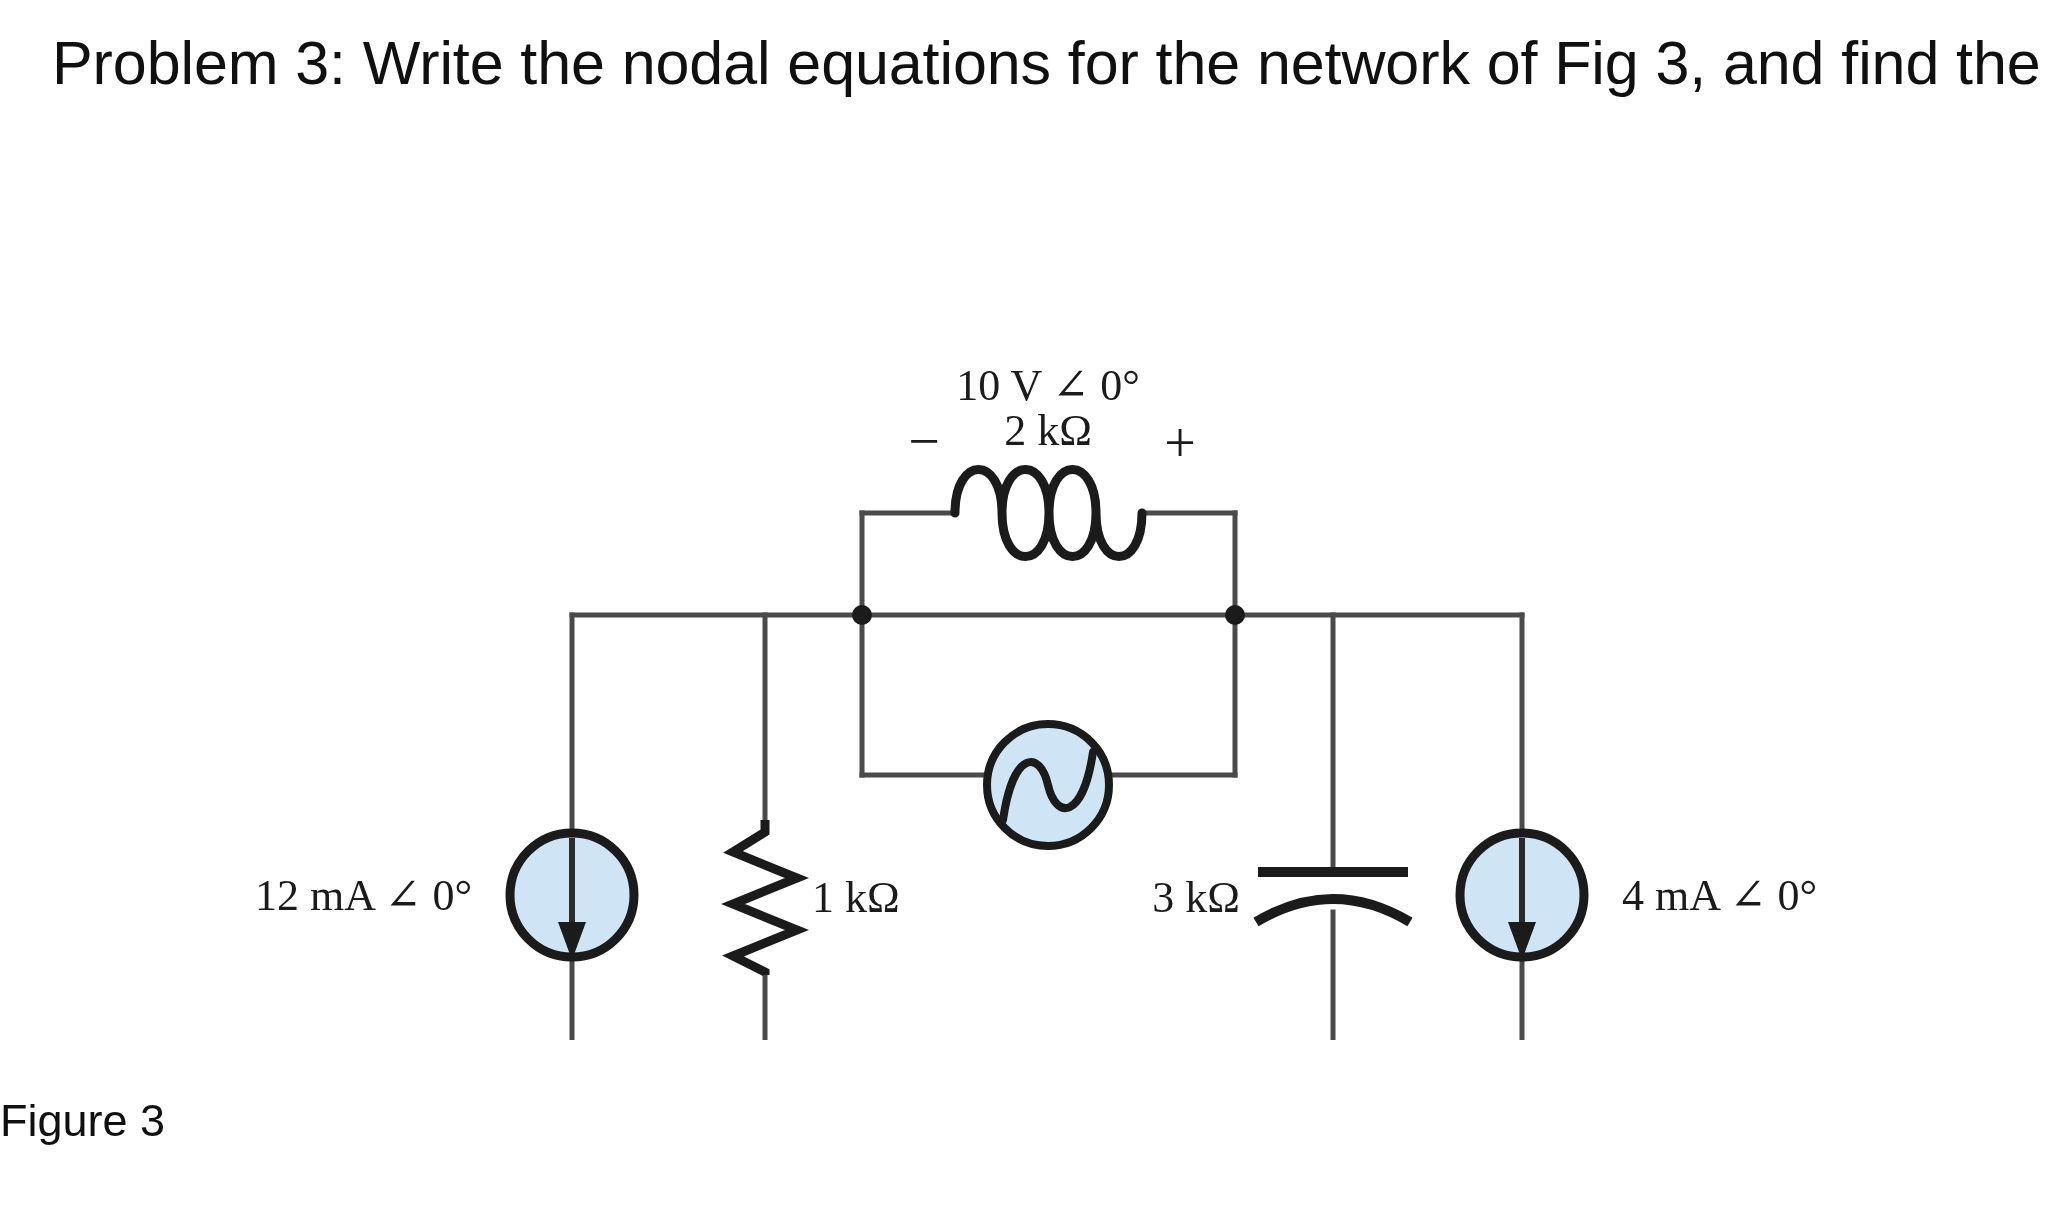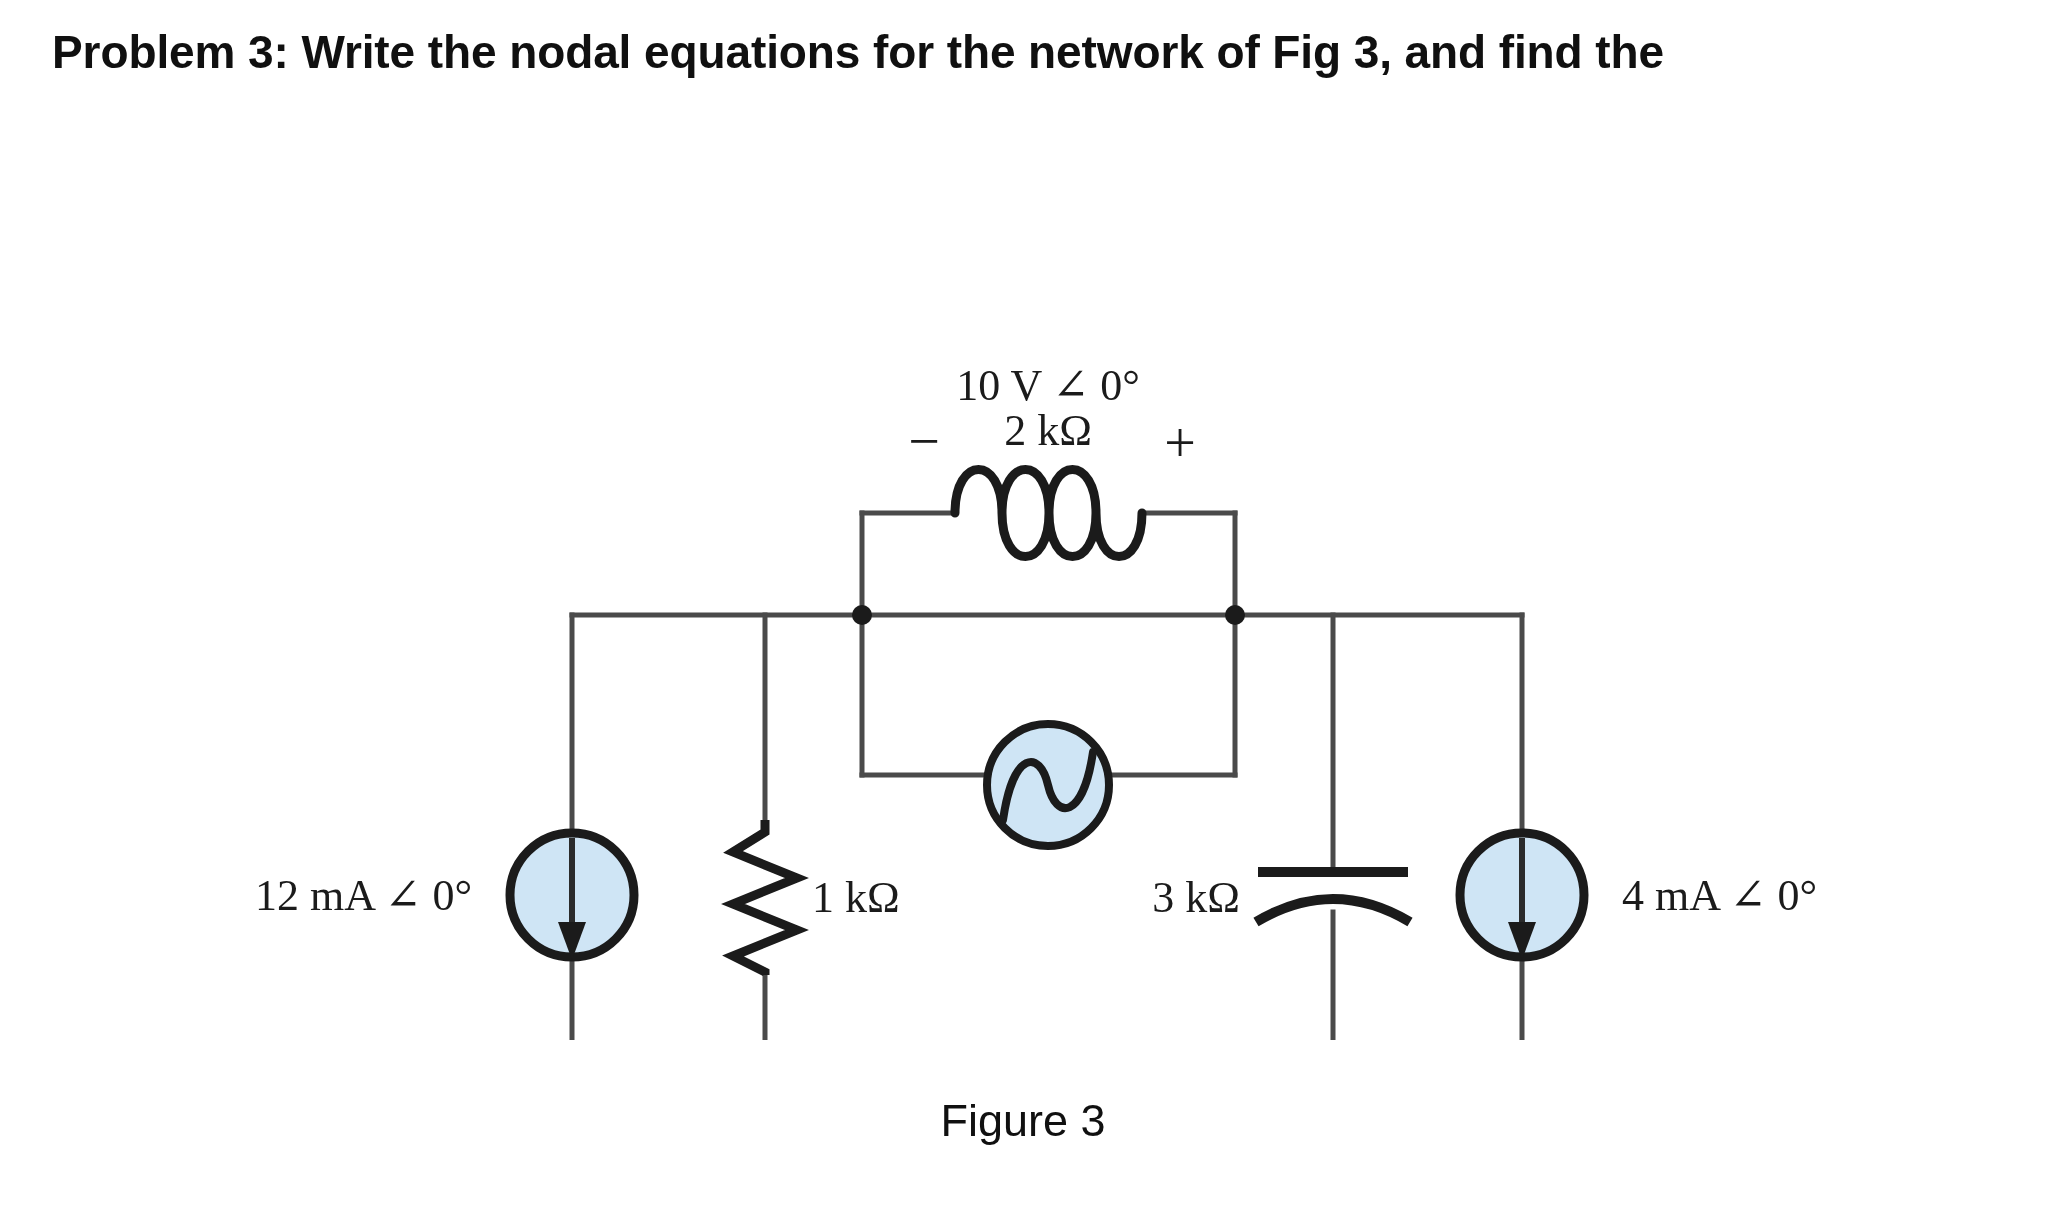--- a/index.html
+++ b/index.html
@@ -17,25 +17,25 @@
     position: relative;
   }
 
   
   #problem-statement {
     position: absolute;
     left: 52px;
     top: 18px;
     width: 1940px;
     font-family: "Liberation Sans", sans-serif;
-    font-size: 46px;
+    font-size: 61px;
     line-height: 1.50;
     letter-spacing: -0.1px;
     color: #101010;
-    font-weight: 700;
+    font-weight: 400;
   }
   #problem-statement .line {
     display: block;
     white-space: pre;
   }
 
   
   #figure-area {
     position: absolute;
     left: 0;
@@ -48,21 +48,20 @@
     width: 2046px;
     height: 880px;
   }
 
   
   #figure-caption {
     position: absolute;
     left: 0;
     top: 1095px;
     width: 2046px;
-    text-align: center;
     font-family: "Liberation Sans", sans-serif;
     font-size: 45px;
     color: #101010;
   }
 
   
   .ckt-label {
     font-family: "Liberation Serif", "DejaVu Serif", serif;
     font-size: 44px;
     fill: #1b1b1b;

